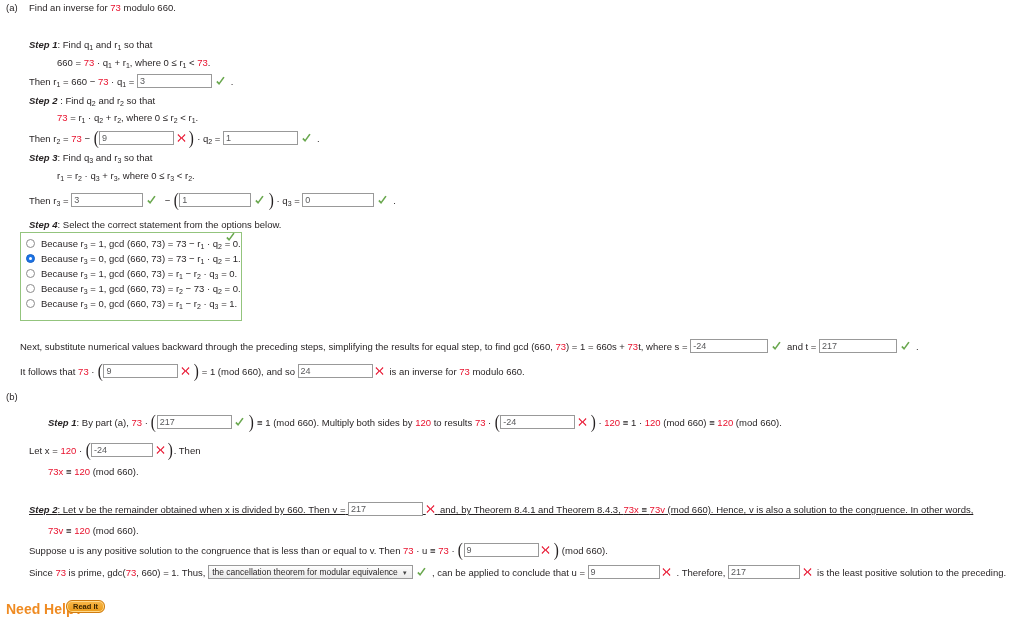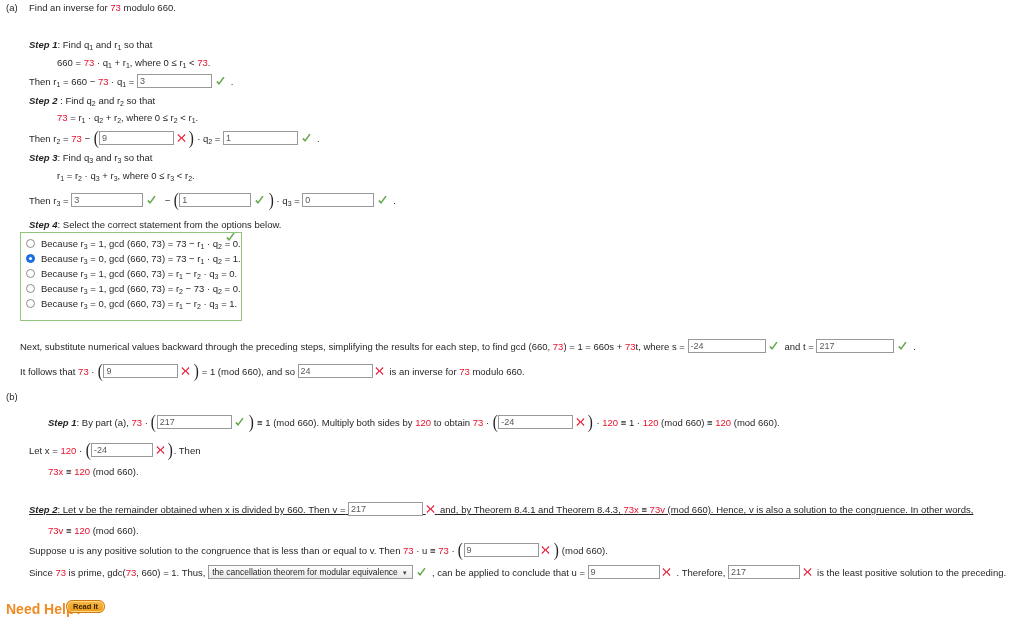--- a/index.html
+++ b/index.html
@@ -237,21 +237,21 @@
       <span>Because r<sub>3</sub> = 0, gcd (660, 73) = r<sub>1</sub> − r<sub>2</sub> · q<sub>3</sub> = 1.</span>
     </div>
     <span class="mark ok" style="position:absolute;right:5px;bottom:2px;">
       <svg viewBox="0 0 16 16" width="11" height="11">
           <path d="M2 9 L6 13 L14 2 L12 1 L6 9.5 L3.2 7 Z" fill="#6aa84f"></path>
         </svg>
     </span>
   </div>
 
   <div class="row" style="left:20px;top:340px;">
-    <span>Next, substitute numerical values backward through the preceding steps, simplifying the results for each step, to find gcd (660, </span><span class="red">73</span><span>) = 1 = 660s + </span><span class="red">73</span><span>t,  where  s =</span>
+    <span>Next, substitute numerical values backward through the preceding steps, simplifying the results for equal step, to find gcd (660, </span><span class="red">73</span><span>) = 1 = 660s + </span><span class="red">73</span><span>t,  where  s =</span>
     <span class="ib w78">-24</span>
     <span class="mark ok">
       <svg viewBox="0 0 16 16" width="11" height="11">
           <path d="M2 9 L6 13 L14 2 L12 1 L6 9.5 L3.2 7 Z" fill="#6aa84f"></path>
         </svg>
     </span>
     <span>&nbsp;</span><span>and t =</span>
     <span class="ib w78">217</span>
     <span class="mark ok">
       <svg viewBox="0 0 16 16" width="11" height="11">
@@ -281,21 +281,21 @@
     <span>(b)</span>
   </div>
 
   <div class="row" style="left:48px;top:416px;">
     <span class="bolditalic">Step 1</span><span>: By part (a), </span><span class="red">73</span><span> · </span><span class="paren">(</span><span class="ib w75">217</span>
     <span class="mark ok">
       <svg viewBox="0 0 16 16" width="11" height="11">
           <path d="M2 9 L6 13 L14 2 L12 1 L6 9.5 L3.2 7 Z" fill="#6aa84f"></path>
         </svg>
     </span>
-    <span class="paren">)</span><span>&nbsp;<span>≡ 1 (mod 660). Multiply both sides by </span></span><span class="red">120</span><span> to obtain </span><span class="red">73</span><span> · </span><span class="paren">(</span><span class="ib w75">-24</span>
+    <span class="paren">)</span><span>&nbsp;<span>≡ 1 (mod 660). Multiply both sides by </span></span><span class="red">120</span><span> to results </span><span class="red">73</span><span> · </span><span class="paren">(</span><span class="ib w75">-24</span>
     <span class="mark no">
       <svg viewBox="0 0 16 16" width="9" height="10">
           <path d="M2.2 1 L8 7 L13.8 1 L15 2.6 L9.7 8 L15 13.4 L13.8 15 L8 9 L2.2 15 L1 13.4 L6.3 8 L1 2.6 Z" fill="#e8112d"></path>
         </svg>
     </span>
     <span class="paren">)</span><span> · </span><span class="red">120</span><span> ≡ 1 · </span><span class="red">120</span><span> (mod 660) ≡ </span><span class="red">120</span><span> (mod 660).</span>
   </div>
 
   <div class="row" style="left:29px;top:444px;">
     <span>Let x = </span><span class="red">120</span><span> · </span><span class="paren">(</span><span class="ib w62">-24</span>

